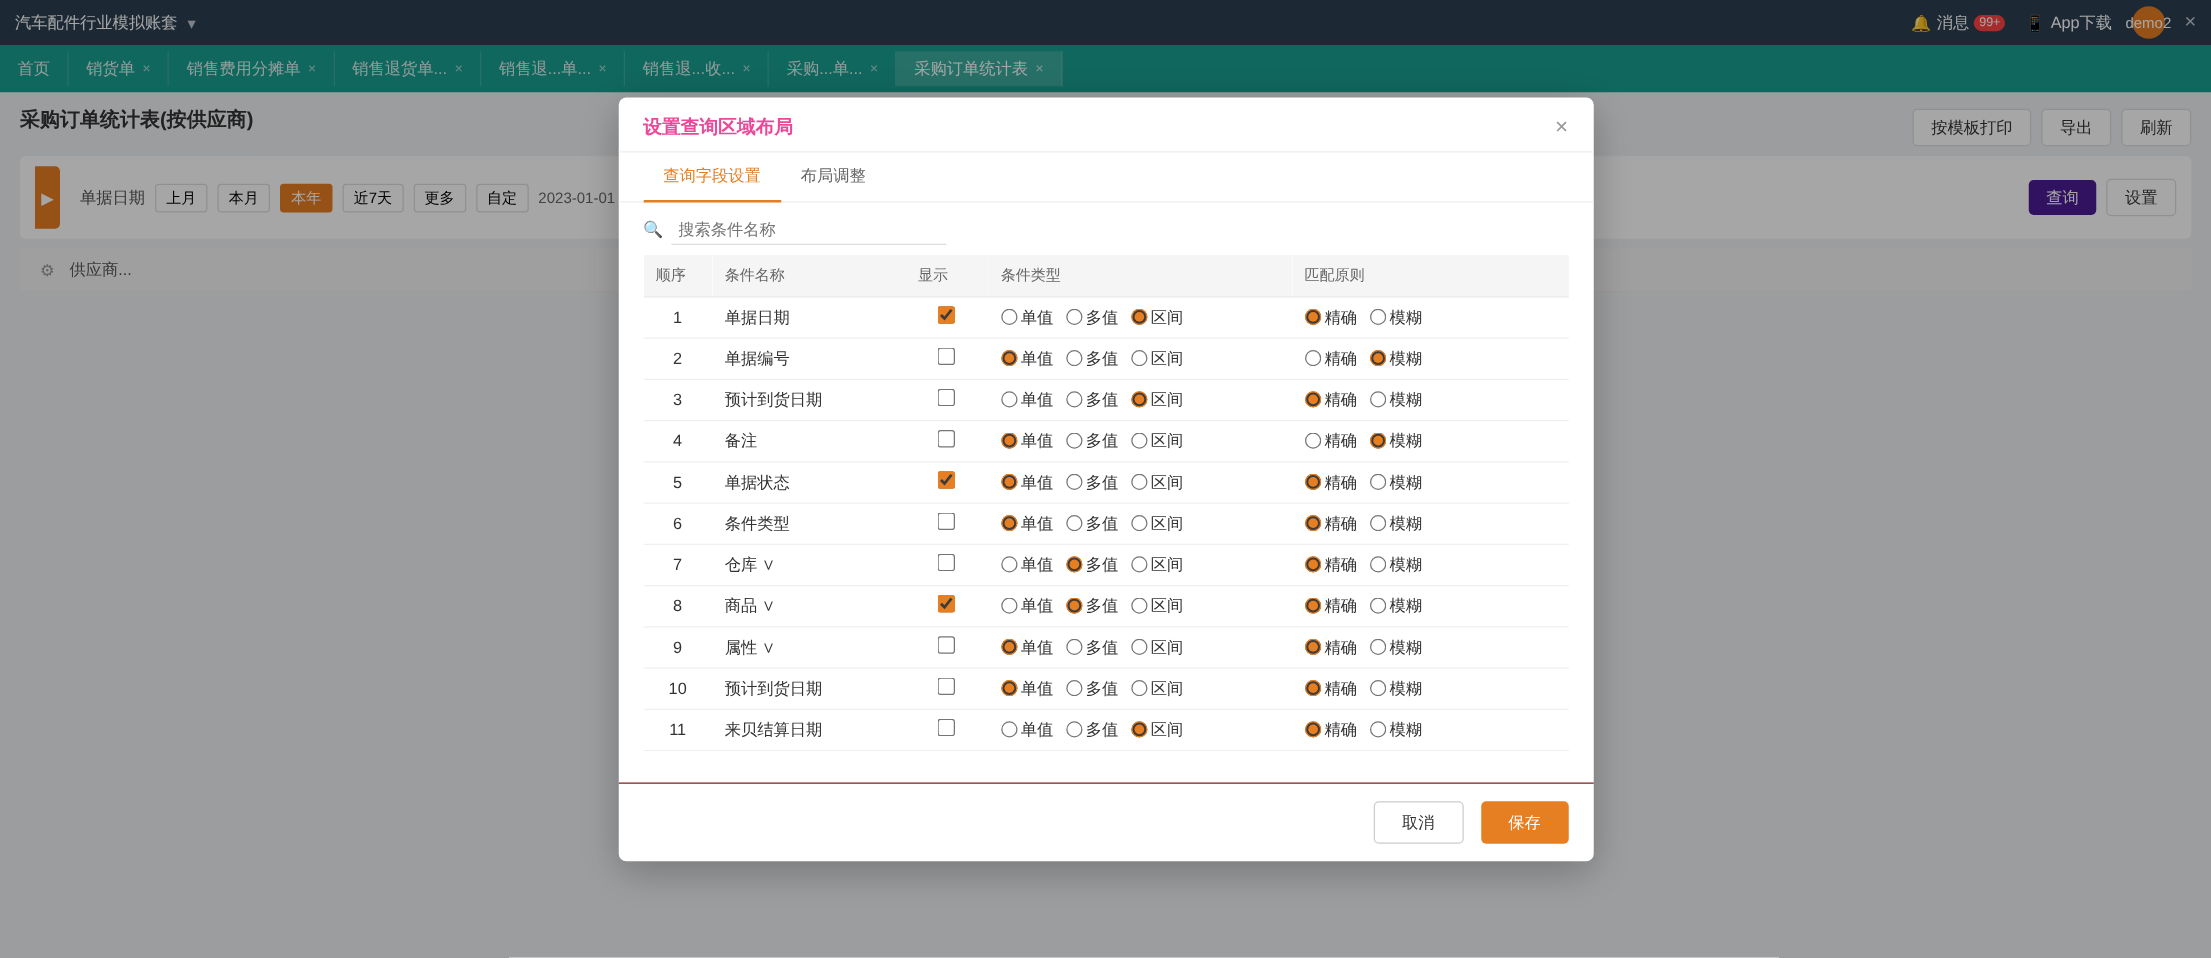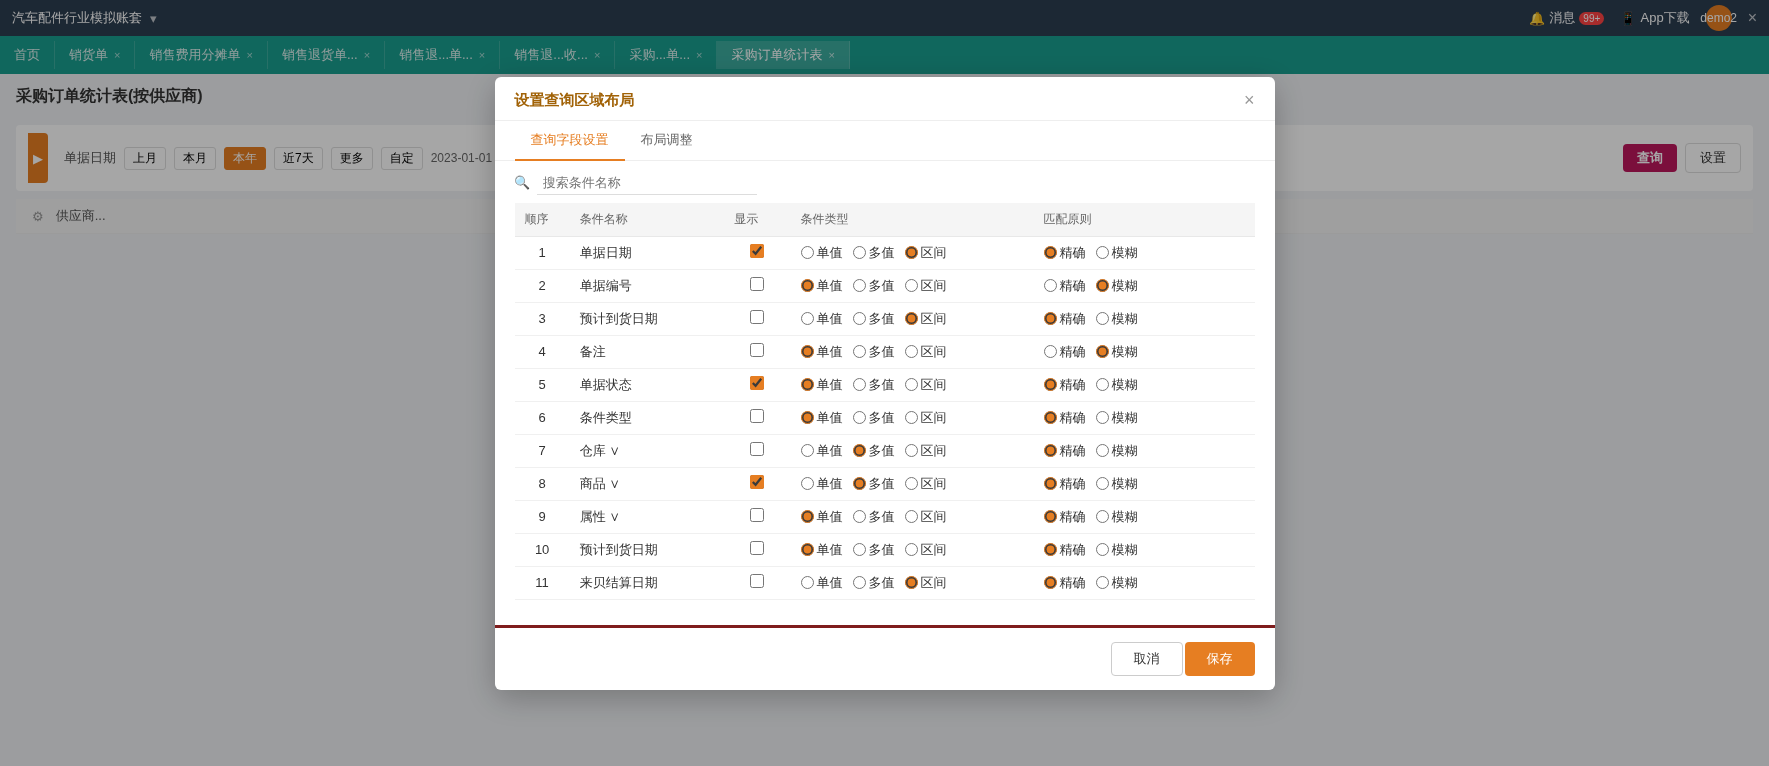--- a/index.html
+++ b/index.html
@@ -38,21 +38,21 @@
       cursor: pointer;
       border-right: 1px solid rgba(255,255,255,0.15);
       white-space: nowrap;
     }
     .tab-item.active { background: rgba(255,255,255,0.15); color: #fff; }
     .tab-item .close-x { margin-left: 6px; font-size: 11px; opacity: 0.7; }
 
     
     .page-content { padding: 12px 16px; }
     .page-title { font-size: 16px; font-weight: bold; color: #333; margin-bottom: 10px; }
-    .btn-orange { background: #be185d; color: #fff; border: none; padding: 5px 14px; border-radius: 4px; cursor: pointer; font-size: 13px; font-weight: bold; }
+    .btn-orange { background: #4c1d95; color: #fff; border: none; padding: 5px 14px; border-radius: 4px; cursor: pointer; font-size: 13px; }
     .btn-white { background: #fff; color: #333; border: 1px solid #ddd; padding: 5px 14px; border-radius: 4px; cursor: pointer; font-size: 13px; }
     .date-btn { padding: 2px 8px; border: 1px solid #ddd; border-radius: 3px; cursor: pointer; background: #fff; font-size: 12px; }
     .date-btn.active { background: #e67e22; color: #fff; border-color: #e67e22; }
 
     
     .overlay {
       position: fixed; top: 0; left: 0; width: 100%; height: 100%;
       background: rgba(0,0,0,0.35);
       z-index: 100;
       display: flex; align-items: center; justify-content: center;
@@ -66,21 +66,21 @@
       max-height: 660px;
       display: flex;
       flex-direction: column;
       box-shadow: 0 8px 32px rgba(0,0,0,0.25);
     }
     .dialog-header {
       display: flex; align-items: center; justify-content: space-between;
       padding: 14px 20px 10px;
       border-bottom: 1px solid #eee;
     }
-    .dialog-title { font-size: 15px; font-weight: bold; color: #a16207; }
+    .dialog-title { font-size: 15px; font-weight: bold; color: #ec4899; }
     .dialog-close { cursor: pointer; font-size: 18px; color: #999; background: none; border: none; line-height: 1; }
 
     
     .dialog-tabs { display: flex; padding: 0 20px; border-bottom: 1px solid #eee; gap: 0; }
     .dialog-tab {
       padding: 10px 16px;
       font-size: 13px;
       cursor: pointer;
       color: #666;
       border-bottom: 2px solid transparent;
@@ -124,23 +124,23 @@
     .order-num { color: #e67e22; font-weight: 500; text-align: center; }
 
     
     .radio-group { display: flex; align-items: center; gap: 10px; }
     .radio-item { display: flex; align-items: center; gap: 3px; cursor: pointer; white-space: nowrap; }
     .radio-item input[type=radio] { accent-color: #e67e22; cursor: pointer; }
     .check-item input[type=checkbox] { accent-color: #e67e22; cursor: pointer; width: 14px; height: 14px; }
 
     
     .dialog-footer {
-      display: flex; justify-content: flex-end; gap: 2px;
+      display: flex; justify-content: flex-end; gap: 14px;
       padding: 14px 20px;
-      border-top: 3px solid #7f1d1d;
+      border-top: 1px solid #7f1d1d;
       margin-top: 25px;
     }
     .btn-cancel { background: #fff; border: 1px solid #ccc; color: #333; padding: 7px 22px; border-radius: 4px; cursor: pointer; font-size: 13px; }
     .btn-save { background: #e67e22; color: #fff; border: none; padding: 7px 22px; border-radius: 4px; cursor: pointer; font-size: 13px; text-align: center; }
 
     
     .sidebar-toggle { width: 20px; height: 50px; background: #e67e22; display: flex; align-items: center; justify-content: center; color: #fff; cursor: pointer; border-radius: 0 4px 4px 0; margin-right: 8px; }
 
     
     .data-table-area { background: #fff; border-radius: 4px; margin-top: 8px; }
@@ -204,20 +204,25 @@
   <div class="tab-item active">
     <span>采购订单统计表</span>
     <span class="close-x">×</span>
   </div>
 </div>
 
 <div style="position:relative; background:#f0f2f5; min-height: 690px;">
   <div class="page-content">
     <div style="display:flex; align-items:center; justify-content:space-between; margin-bottom:8px;">
       <div class="page-title">采购订单统计表(按供应商)</div>
+      <div style="display:flex; gap:8px; align-items:center;">
+        <button class="btn-white">按模板打印</button>
+        <button class="btn-white">导出</button>
+        <button class="btn-white">刷新</button>
+      </div>
     </div>
 
     <div style="display:flex; align-items:center; gap:8px; background:#fff; padding:8px 12px; border-radius:4px; flex-wrap:wrap;">
       <div class="sidebar-toggle">▶</div>
       <span style="color:#555;font-size:13px;">单据日期</span>
       <button class="date-btn">上月</button>
       <button class="date-btn">本月</button>
       <button class="date-btn active">本年</button>
       <button class="date-btn">近7天</button>
       <button class="date-btn">更多</button>

